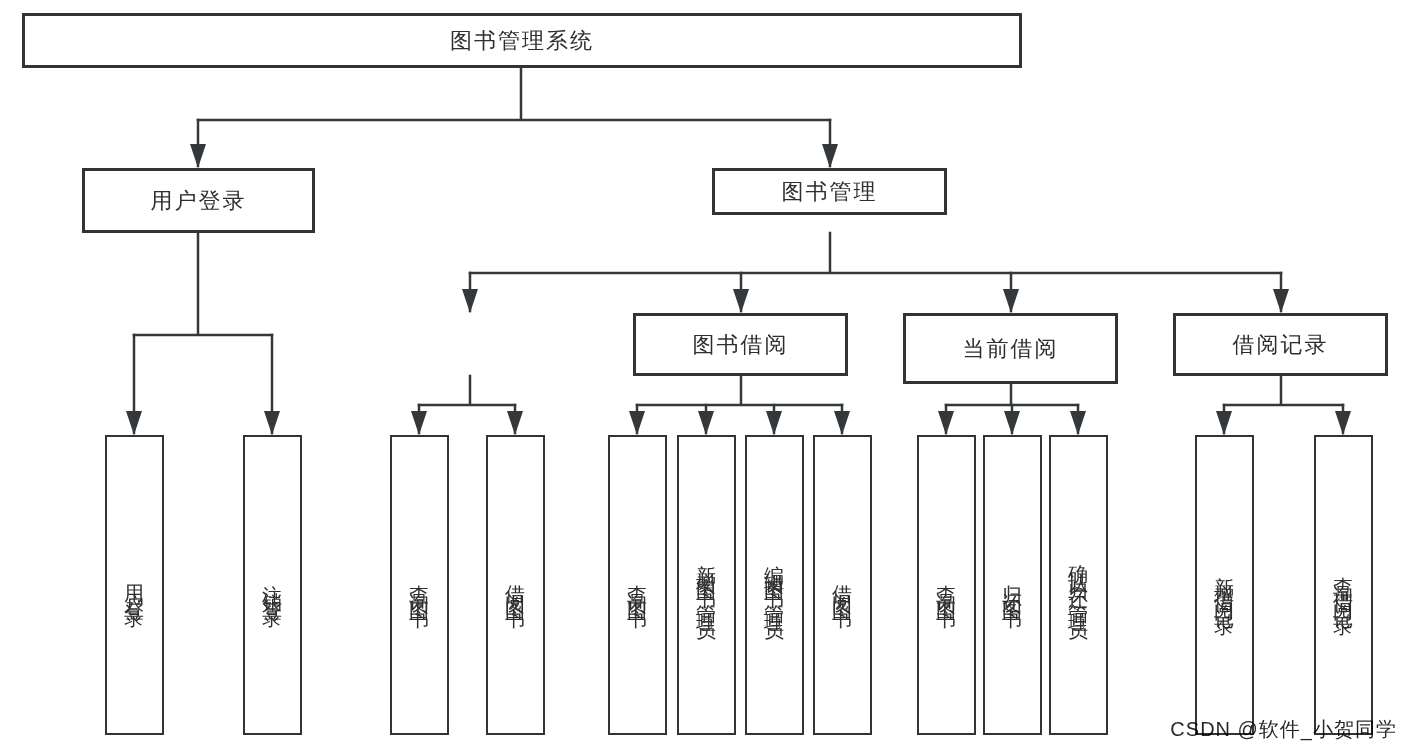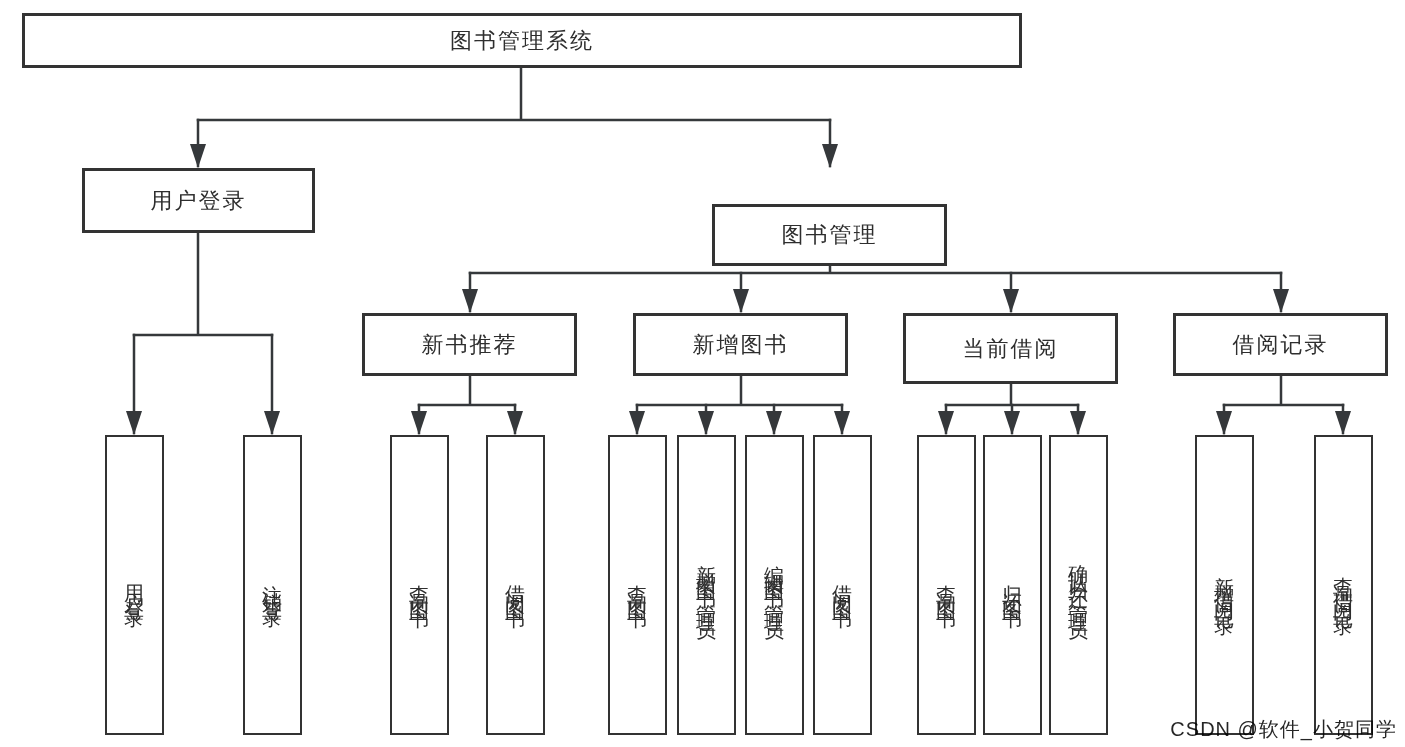--- a/index.html
+++ b/index.html
@@ -100,29 +100,26 @@
     </g>
   </svg>
 
   <div class="node" style="left:22px;top:13px;width:1000px;height:55px;">
     <span class="h-label">图书管理系统</span>
   </div>
 
   <div class="node" style="left:82px;top:168px;width:233px;height:65px;">
     <span class="h-label">用户登录</span>
   </div>
-  <div class="node" style="left:712px;top:168px;width:235px;height:62px;margin-top:36px;">
+  <div class="node" style="left:712px;top:168px;width:235px;height:47px;">
     <span class="h-label">图书管理</span>
   </div>
 
-  <div class="node" style="left:362px;top:313px;width:215px;height:63px;">
-    <span class="h-label">新书推荐</span>
-  </div>
   <div class="node" style="left:633px;top:313px;width:215px;height:63px;">
-    <span class="h-label">新增图书</span>
+    <span class="h-label">图书借阅</span>
   </div>
   <div class="node" style="left:903px;top:313px;width:215px;height:71px;">
     <span class="h-label">当前借阅</span>
   </div>
   <div class="node" style="left:1173px;top:313px;width:215px;height:63px;">
     <span class="h-label">借阅记录</span>
   </div>
 
   <div class="leaf" style="left:105px;top:435px;">
     <span class="v-label">用户登录</span>

